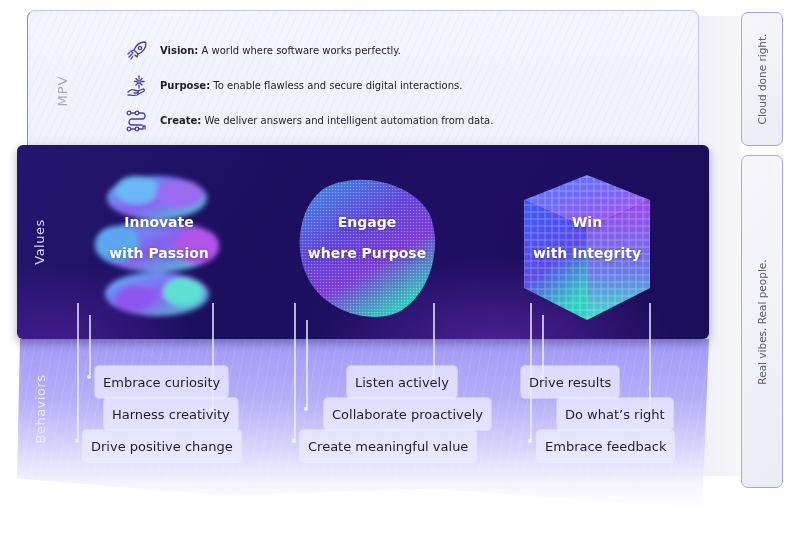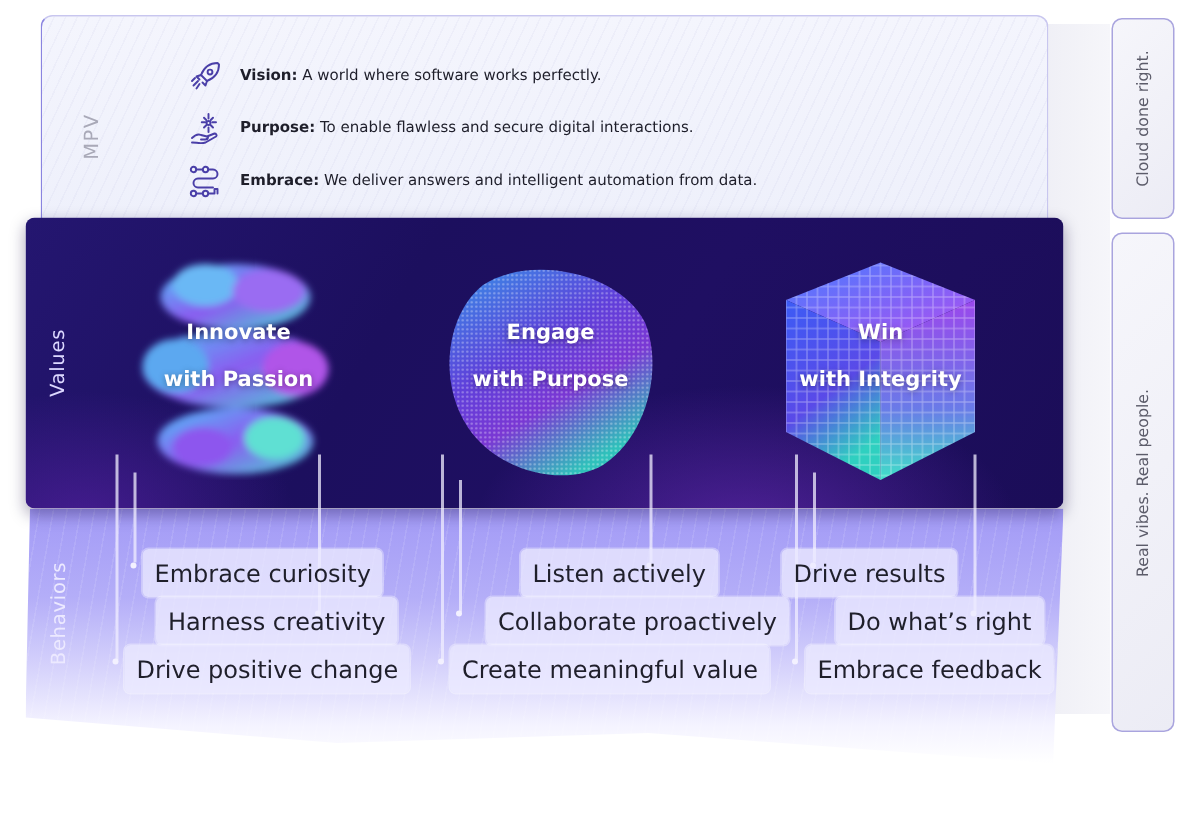--- a/index.html
+++ b/index.html
@@ -72,21 +72,21 @@
   }
 
   .connector { position: absolute; width: 1.5px; background: rgba(240,238,255,0.75); }
   .dot { position: absolute; width: 4px; height: 4px; border-radius: 50%; background: #f3f1ff; }
 
   .chip {
     position: absolute; height: 32px; padding: 0 8px;
     display: flex; align-items: center;
     background: rgba(236,234,255,0.78);
     border-radius: 4px;
-    font-size: 16px; color: #1f1f2b; white-space: nowrap;
+    font-size: 13px; color: #1f1f2b; white-space: nowrap;
     box-shadow: 0 0 0 1px rgba(255,255,255,0.35);
   }
 
   
   .tagbox {
     position: absolute; left: 741px; width: 42px;
     border: 1.5px solid #a9a4de; border-radius: 7px;
     background: linear-gradient(135deg, #f6f6fb 0%, #ececf5 100%);
   }
   .tagbox-text {
@@ -128,21 +128,21 @@
       <span class="mpv-icon">
         <svg width="24" height="24" viewBox="0 0 24 24" fill="none" stroke="#4a3fa8" stroke-width="1.3" stroke-linecap="round" stroke-linejoin="round">
           <circle cx="4" cy="4" r="1.8"></circle>
             <circle cx="12" cy="4" r="1.8"></circle>
           <path d="M6 4h4M14 4h3a3 3 0 010 6H7a3 3 0 000 6h10"></path>
           <circle cx="4" cy="20" r="1.8"></circle>
             <circle cx="12" cy="20" r="1.8"></circle>
           <path d="M6 20h4M14 20h4v-3h2v3"></path>
         </svg>
       </span>
-      <span class="mpv-text"><b>Embrace:</b><span> We deliver answers and intelligent automation from data.</span></span>
+      <span class="mpv-text"><b>Create:</b><span> We deliver answers and intelligent automation from data.</span></span>
     </div>
   </div>
 </section>
 
 <section class="behaviors"></section>
 <div class="behaviors-label">Behaviors</div>
 
 <section class="values">
   <div class="values-label">Values</div>
 
@@ -188,21 +188,21 @@
         <pattern id="dots2" width="3" height="3" patternUnits="userSpaceOnUse">
           <circle cx="1.5" cy="1.5" r="0.8" fill="#ffffff" opacity="0.35"></circle>
         </pattern>
       </defs>
       <path d="M30 20 C60 0,120 10,138 45 C150 75,140 120,110 140 C85 155,40 145,20 115 C0 85,5 40,30 20Z" fill="url(#pg2)" opacity="0.85"></path>
       <path d="M30 20 C60 0,120 10,138 45 C150 75,140 120,110 140 C85 155,40 145,20 115 C0 85,5 40,30 20Z" fill="url(#dots2)"></path>
     </svg>
   </div>
   <div class="value-title" style="left:230px; top:62px;">
     <span>Engage</span>
-    <span>with Purpose</span>
+    <span>where Purpose</span>
   </div>
 
   <div class="value-art" style="left:500px; top:25px; width:140px; height:155px;">
     <svg width="140" height="155" viewBox="0 0 140 155">
       <defs>
         <linearGradient id="top3" x1="0" y1="0" x2="1" y2="1">
             <stop offset="0" stop-color="#4a7cff"></stop>
             <stop offset="1" stop-color="#b04ef0"></stop>
           </linearGradient>
         <linearGradient id="left3" x1="0" y1="0" x2="0.4" y2="1">

